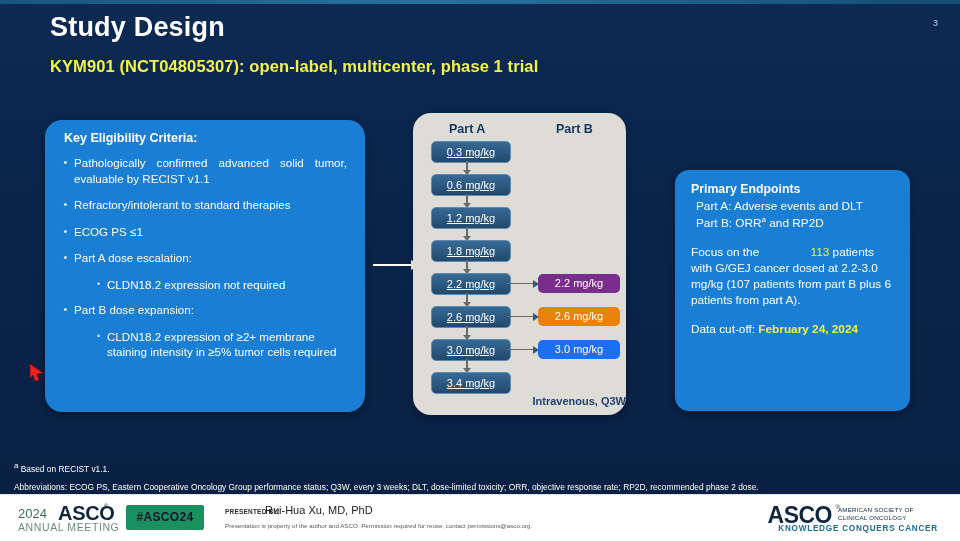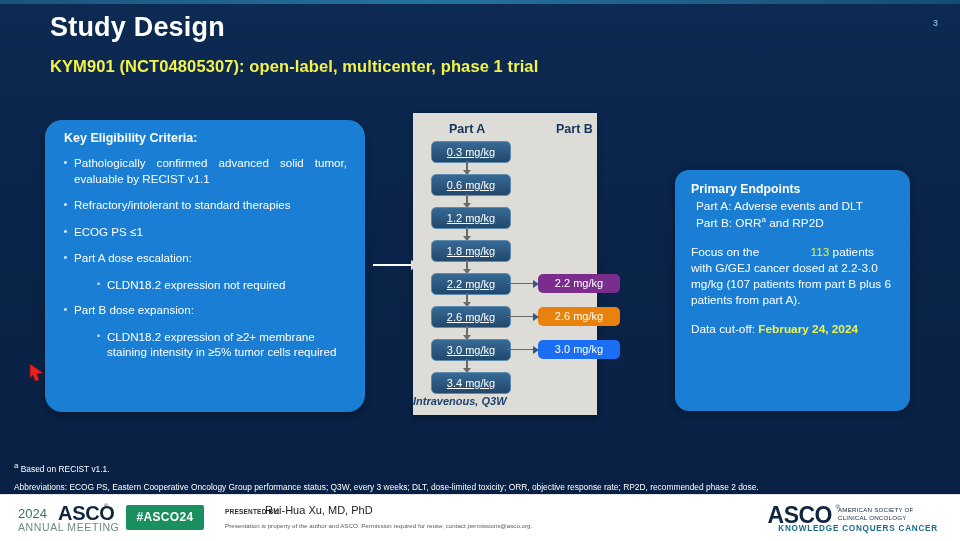--- a/index.html
+++ b/index.html
@@ -64,22 +64,22 @@
   .connector .shaft{
     position:absolute;left:0;top:4px;width:40px;height:2px;background:#ffffff;
   }
   .connector .head{
     position:absolute;left:38px;top:0;width:0;height:0;
     border-top:5px solid transparent;border-bottom:5px solid transparent;
     border-left:9px solid #ffffff;
   }
   
   .diagram{
-    position:absolute;left:413px;top:113px;width:184px;height:302px;
-    background:#dddcd7;border-radius:0;
+    position:absolute;left:413px;top:113px;width:213px;height:302px;
+    background:#dddcd7;border-radius:18px;
     box-shadow:0 2px 6px rgba(0,0,0,.3);
   }
   .diag-head{
     position:absolute;top:9px;font-size:12.5px;font-weight:bold;color:#14365e;
   }
   .diag-head.a{left:36px;}
   .diag-head.b{left:143px;}
   .dose-box{
     position:absolute;width:78px;height:20px;border-radius:5px;
     font-size:11px;color:#ffffff;text-align:center;line-height:20px;
@@ -101,22 +101,22 @@
   }
   .hconn{
     position:absolute;height:1.4px;background:#6a6a6a;left:94px;width:26px;
   }
   .hconn .hhead{
     position:absolute;right:-6px;top:-3.3px;width:0;height:0;
     border-top:4px solid transparent;border-bottom:4px solid transparent;
     border-left:6px solid #2c5a86;
   }
   .diag-foot{
-    position:absolute;left:0;right:0;bottom:8px;text-align:left;
-    font-size:11px;font-weight:bold;color:#1d4270;font-style:italic;
+    position:absolute;left:0;right:0;bottom:8px;text-align:right;
+    font-size:11px;font-weight:bold;color:#1d4270;
   }
   
   .end-card{
     position:absolute;left:675px;top:170px;width:235px;height:241px;
     background:#1a7fd4;border-radius:14px;
     box-shadow:0 2px 7px rgba(0,0,0,.35);
   }
   .end-title{
     position:absolute;left:16px;top:12px;
     font-size:12.3px;font-weight:bold;color:#ffffff;
@@ -155,21 +155,21 @@
     font-size:20px;font-weight:bold;color:#10263f;letter-spacing:-.3px;
   }
   .f-reg{position:absolute;left:104px;top:8px;font-size:6px;color:#10263f;}
   .f-annual{
     position:absolute;left:18px;top:26px;
     font-size:10.5px;color:#6c8a7c;letter-spacing:.6px;
   }
   .f-hash{
     position:absolute;left:126px;top:10px;width:78px;height:25px;
     background:#1a8f5f;border-radius:2px;
-    color:#ffffff;font-size:12px;font-weight:bold;
+    color:#0f172a;font-size:12px;font-weight:bold;
     text-align:center;line-height:25px;letter-spacing:.3px;
   }
   .f-presby{
     position:absolute;left:225px;top:13px;
     font-size:6.5px;font-weight:bold;color:#2e2e2e;letter-spacing:.2px;
   }
   .f-presenter{
     position:absolute;left:265px;top:9px;
     font-size:11px;color:#1a1a1a;
   }

